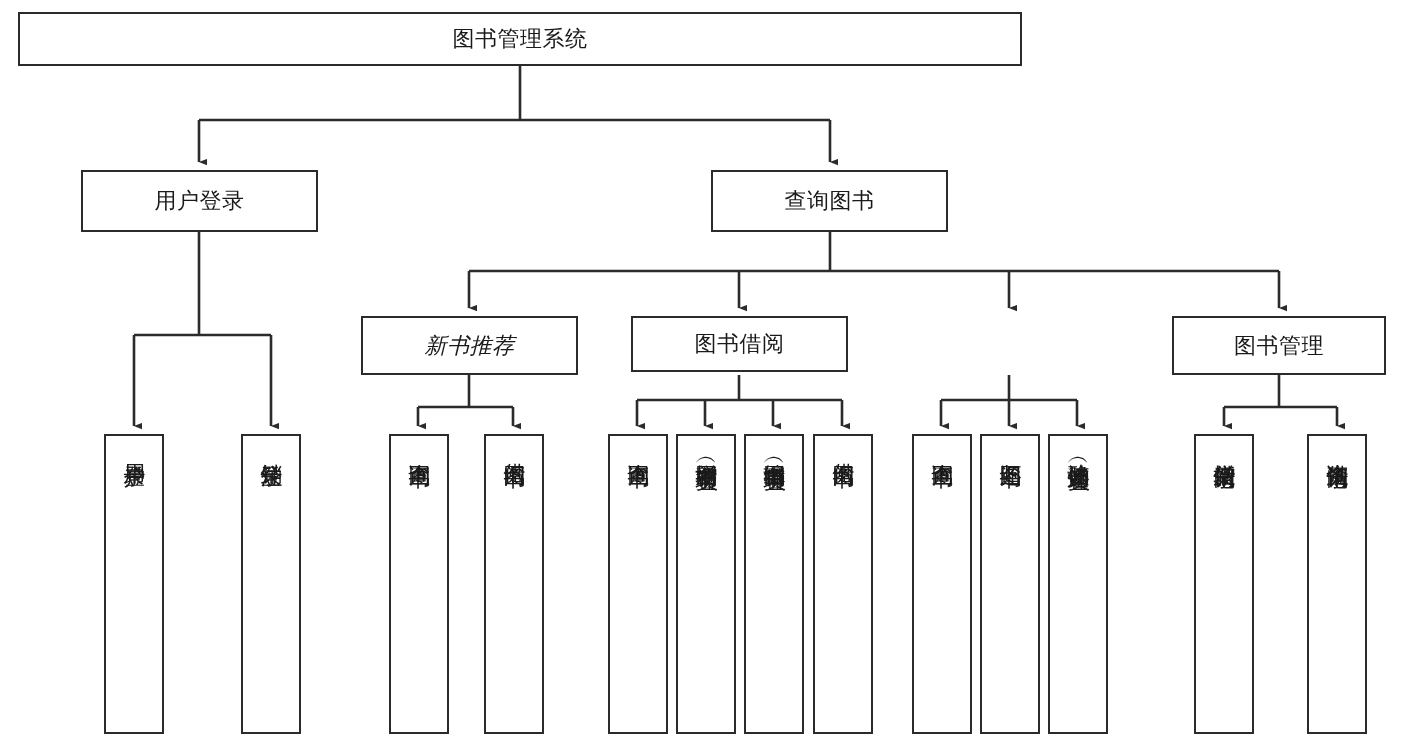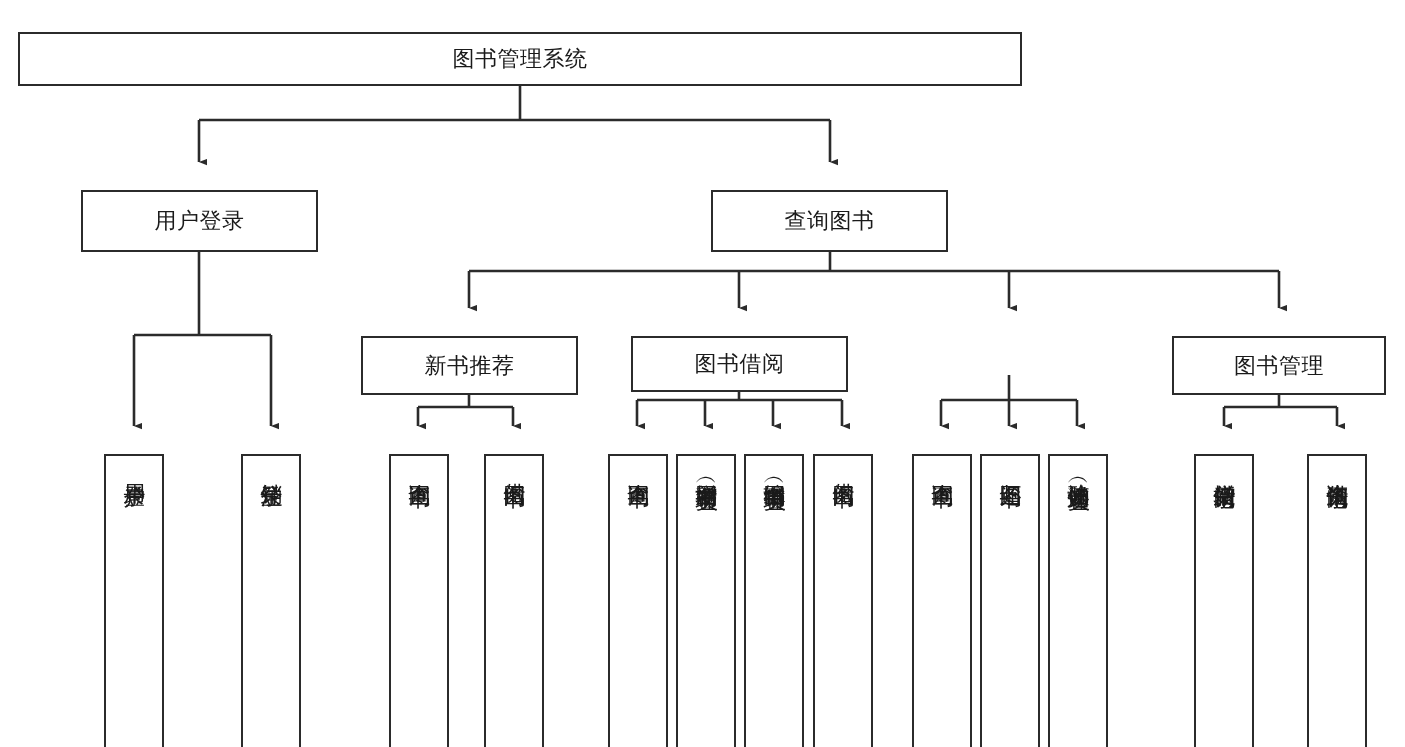--- a/index.html
+++ b/index.html
@@ -26,21 +26,20 @@
   }
   .node {
     position: absolute;
     box-sizing: border-box;
     border: 2px solid #2b2b2b;
     background: #ffffff;
     display: flex;
     align-items: center;
     justify-content: center;
     color: #1a1a1a;
-    margin-top: 20px;
   }
   .node-label {
     display: block;
     text-align: center;
     line-height: 1.18;
     letter-spacing: 0.5px;
   }
   .node.horizontal .node-label {
     writing-mode: horizontal-tb;
     font-size: 22px;
@@ -128,21 +127,21 @@
     <span class="node-label">图书管理系统</span>
   </div>
 
   <div class="node horizontal" style="left:81px; top:170px; width:237px; height:62px;">
     <span class="node-label">用户登录</span>
   </div>
   <div class="node horizontal" style="left:711px; top:170px; width:237px; height:62px;">
     <span class="node-label">查询图书</span>
   </div>
 
-  <div class="node horizontal" style="left:361px; top:316px; width:217px; height:59px;">
+  <div class="node horizontal" style="left:361px; top:316px; width:217px; height:59px;font-style:italic;">
     <span class="node-label">新书推荐</span>
   </div>
   <div class="node horizontal" style="left:631px; top:316px; width:217px; height:56px;">
     <span class="node-label">图书借阅</span>
   </div>
   <div class="node horizontal" style="left:1172px; top:316px; width:214px; height:59px;">
     <span class="node-label">图书管理</span>
   </div>
 
   <div class="node vertical" style="left:104px; top:434px; width:60px; height:300px;">

